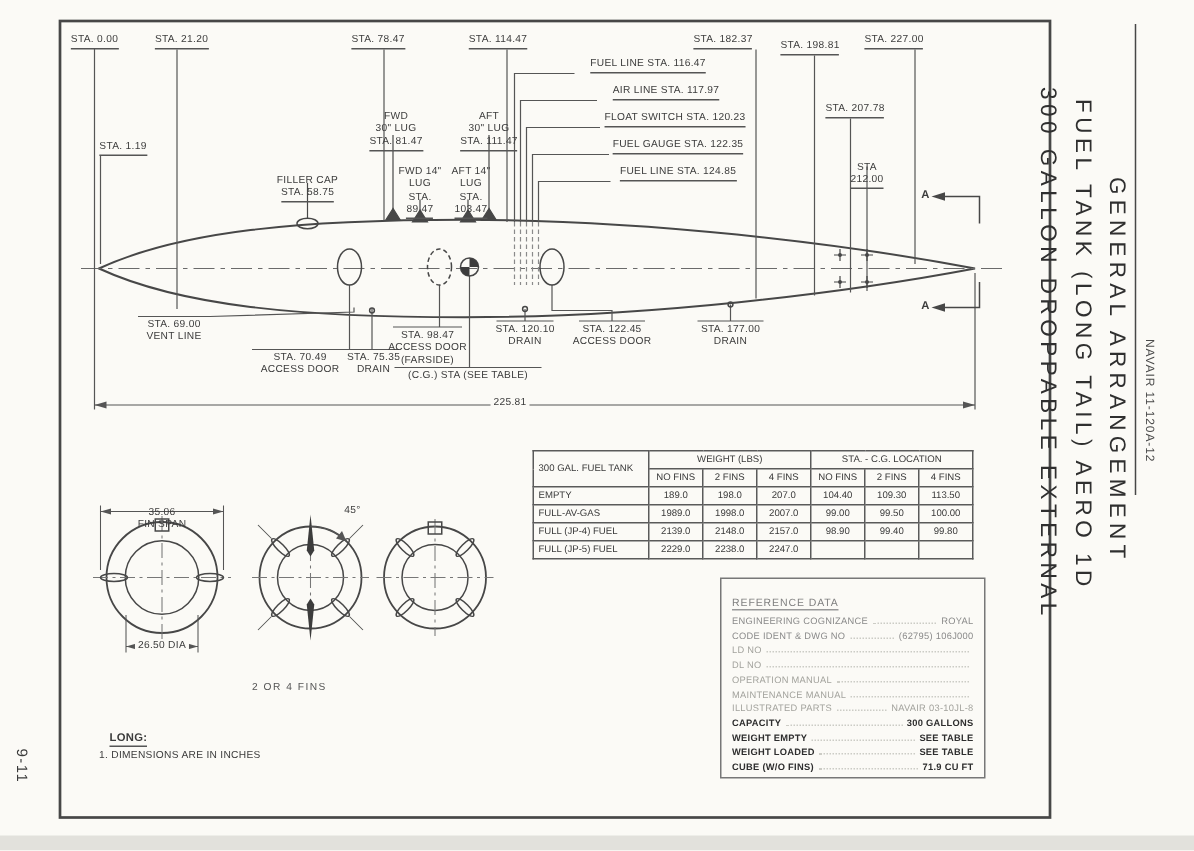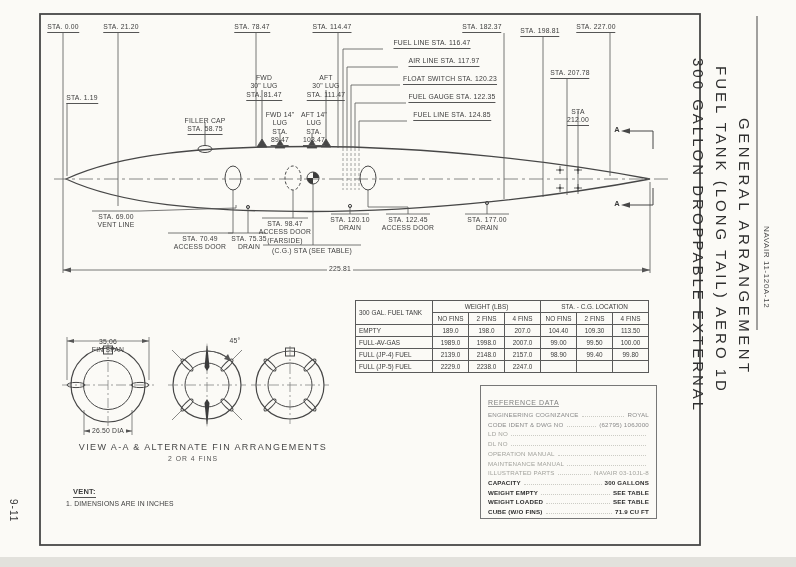--- a/index.html
+++ b/index.html
@@ -253,24 +253,23 @@
   <div class="lbl dimtxt" style="left:340px;top:265px">225.81</div>
 
   <div class="lbl big" style="left:617px;top:125px">A</div>
   <div class="lbl big" style="left:617px;top:199px">A</div>
 
   <div class="lbl" style="left:108px;top:321px">
     <span>35.06</span><span>FIN SPAN</span>
   </div>
   <div class="lbl dimtxt" style="left:108px;top:427px">26.50 DIA</div>
   <div class="lbl" style="left:235px;top:337px">45°</div>
-  <div class="lbl cap" style="left:203px;top:442px">VIEW A-A &amp; ALTERNATE FIN ARRANGEMENTS</div>
   <div class="lbl cap2" style="left:193px;top:455px">2 OR 4 FINS</div>
 
-  <div class="lbl lft big u" style="left:73px;top:487px">VENT:</div>
+  <div class="lbl lft big u" style="left:73px;top:487px">LONG:</div>
   <div class="lbl lft" style="left:66px;top:500px">1. DIMENSIONS ARE IN INCHES</div>
 
   <table class="dtable">
     <colgroup>
         <col style="width:77px">
         <col style="width:36px">
         <col style="width:36px">
         <col style="width:36px">
         <col style="width:36px">
         <col style="width:36px">

